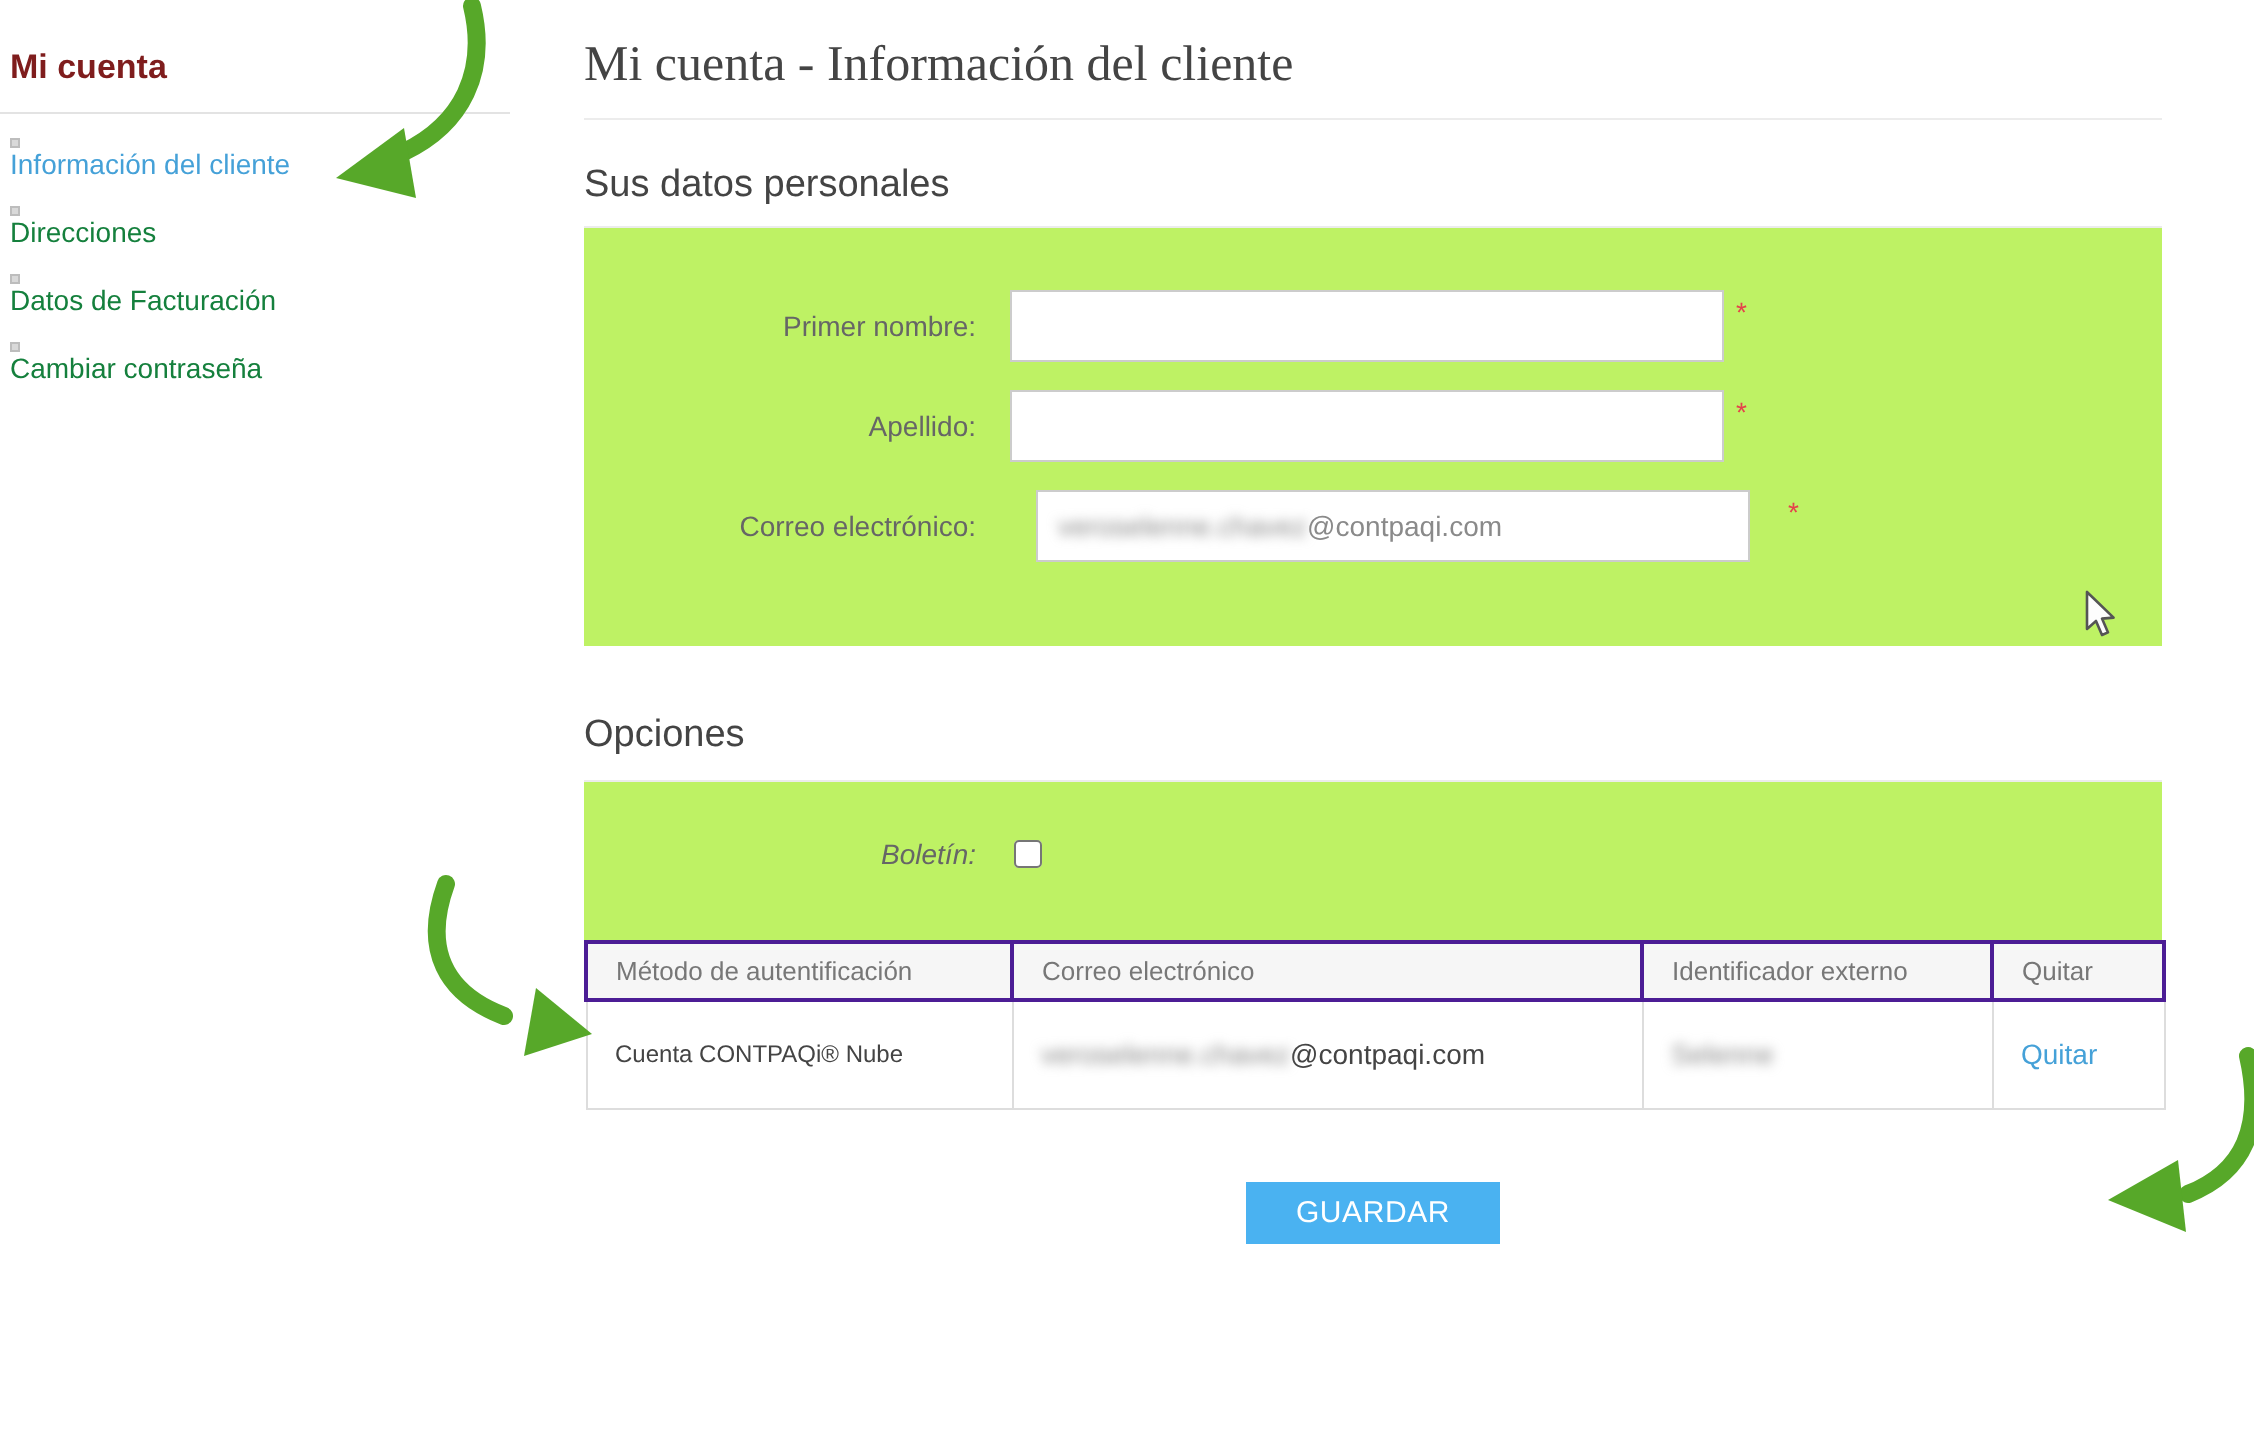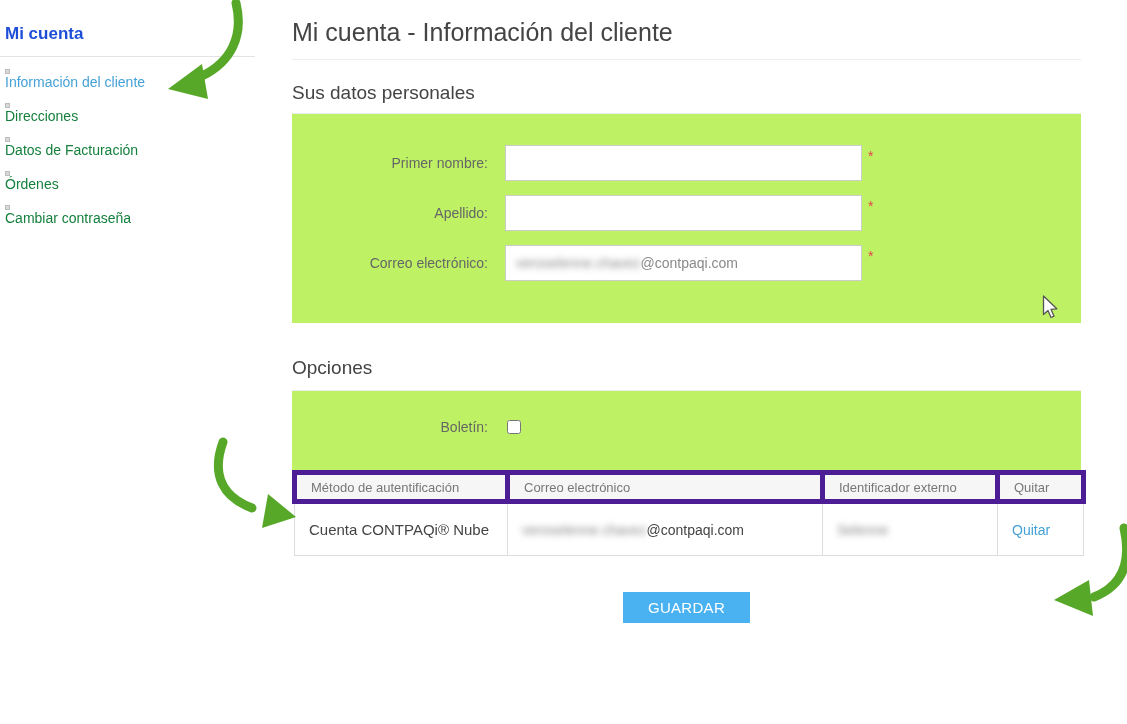--- a/index.html
+++ b/index.html
@@ -4,76 +4,76 @@
 <style>
   * { box-sizing: border-box; }
   html,body { margin:0; padding:0; }
   body {
     width:1127px; height:724px; position:relative; overflow:hidden;
     background:#fff; font-family:"Liberation Sans", sans-serif; color:#444;
   }
 
   
   .sidebar { position:absolute; left:0; top:0; width:255px; padding:24px 0 0 5px; }
-  .sidebar-title { font-size:17px; font-weight:bold; color:#1d4ed8; margin:0; }
+  .sidebar-title { font-size:17px; font-weight:bold; color:#7f1d1d; margin:0; }
   .sidebar-rule { border:none; border-top:1px solid #e3e3e3; margin:12px 0 0 -5px; width:255px; }
   .side-list { list-style:none; margin:12px 0 0; padding:0; }
   .side-item { display:flex; align-items:flex-start; height:34px; cursor:pointer;flex-direction:column; }
   .side-bullet { width:5px; height:5px; background:#d9d9d9; border:1px solid #bdbdbd; margin-right:10px; flex:0 0 auto; }
   .side-label { font-size:14px; color:#15803d; }
   .side-item.active .side-label { color:#45a1d8; }
 
   
   .main { position:absolute; left:292px; top:0; width:789px; }
   h1.page-title {
     margin:0; padding:18px 0 12px; font-size:25px; font-weight:400; color:#444;
-    border-bottom:1px solid #ececec; line-height:29px;
+    border-bottom:1px solid #ececec; line-height:29px;font-family:Liberation Serif, serif;
   }
   h2.section-heading {
     margin:0; font-size:19px; font-weight:400; color:#444; line-height:22px;
   }
   h2.underlined { border-bottom:1px solid #ececec; }
   h2.h-personal { padding:22px 0 9px; }
   h2.h-options  { padding:34px 0 11px; }
   h2.h-auth     { padding:40px 0 12px; }
 
   .panel { background:#bef264; }
   .panel-personal { padding:31px 0 42px; }
   .panel-options  { padding:26px 0 33px; }
 
   .form-row { display:flex; align-items:flex-start; height:36px; margin-bottom:14px; }
-  .form-row:last-child { margin-bottom:0; }
+  .form-row:last-child { margin-bottom:0;gap:13px; }
   .form-label {
     width:206px; text-align:right; padding-right:10px; font-size:14px; color:#666;
     line-height:36px; flex:0 0 auto;
   }
   .text-input {
     width:357px; height:36px; margin-left:7px; border:1px solid #ccc; background:#fff;
     padding:0 10px; font-size:14px; color:#555; font-family:"Liberation Sans", sans-serif;
   }
   .input-like { display:flex; align-items:center; }
   .req { color:#e4434b; font-size:14px; margin-left:6px; line-height:1; padding-top:4px; }
   .redact { filter:blur(3px); color:#8a8a8a; user-select:none; }
   .email-plain { color:#8a8a8a; }
 
   .check-row { display:flex; align-items:center; height:20px; }
-  .check-label { width:206px; text-align:right; padding-right:10px; font-size:14px; color:#666; }
+  .check-label { width:206px; text-align:right; padding-right:10px; font-size:14px; color:#666;font-style:italic; }
   .newsletter-box { width:14px; height:14px; margin:0 0 0 9px; }
 
   
   table.auth-table { width:789px; border-collapse:collapse; table-layout:fixed; }
   .auth-table th {
-    background:#f6f6f6; border:5px solid #4c1d95; height:29px; padding:0 14px;
+    background:#f6f6f6; border:2px solid #4c1d95; height:29px; padding:0 14px;
     font-size:13px; font-weight:400; color:#777; text-align:left;
   }
   .auth-table td {
     background:#fff; border:1px solid #ddd; height:54px; padding:0 14px;
     font-size:14px; color:#444;
   }
-  .auth-table td.method { font-size:15px; }
+  .auth-table td.method { font-size:12px; }
   a.remove-link { color:#45a1d8; text-decoration:none; font-size:14px; cursor:pointer; }
 
   
   .button-row { text-align:center; margin-top:36px; }
   .save-btn {
     display:inline-block; min-width:127px; height:31px; padding:0 24px; border:none;
     background:#4ab2f1; color:#fff; font-size:15px; line-height:31px; letter-spacing:.3px;
     font-family:"Liberation Sans", sans-serif; cursor:pointer;
   }
 
@@ -91,24 +91,20 @@
       <span class="side-bullet"></span>
       <span class="side-label">Información del cliente</span>
     </li>
     <li class="side-item">
       <span class="side-bullet"></span>
       <span class="side-label">Direcciones</span>
     </li>
     <li class="side-item">
       <span class="side-bullet"></span>
       <span class="side-label">Datos de Facturación</span>
-    </li>
-    <li class="side-item">
-      <span class="side-bullet"></span>
-      <span class="side-label">Órdenes</span>
     </li>
     <li class="side-item">
       <span class="side-bullet"></span>
       <span class="side-label">Cambiar contraseña</span>
     </li>
   </ul>
 </div>
 
 <div class="main">
   <h1 class="page-title">Mi cuenta - Información del cliente</h1>

